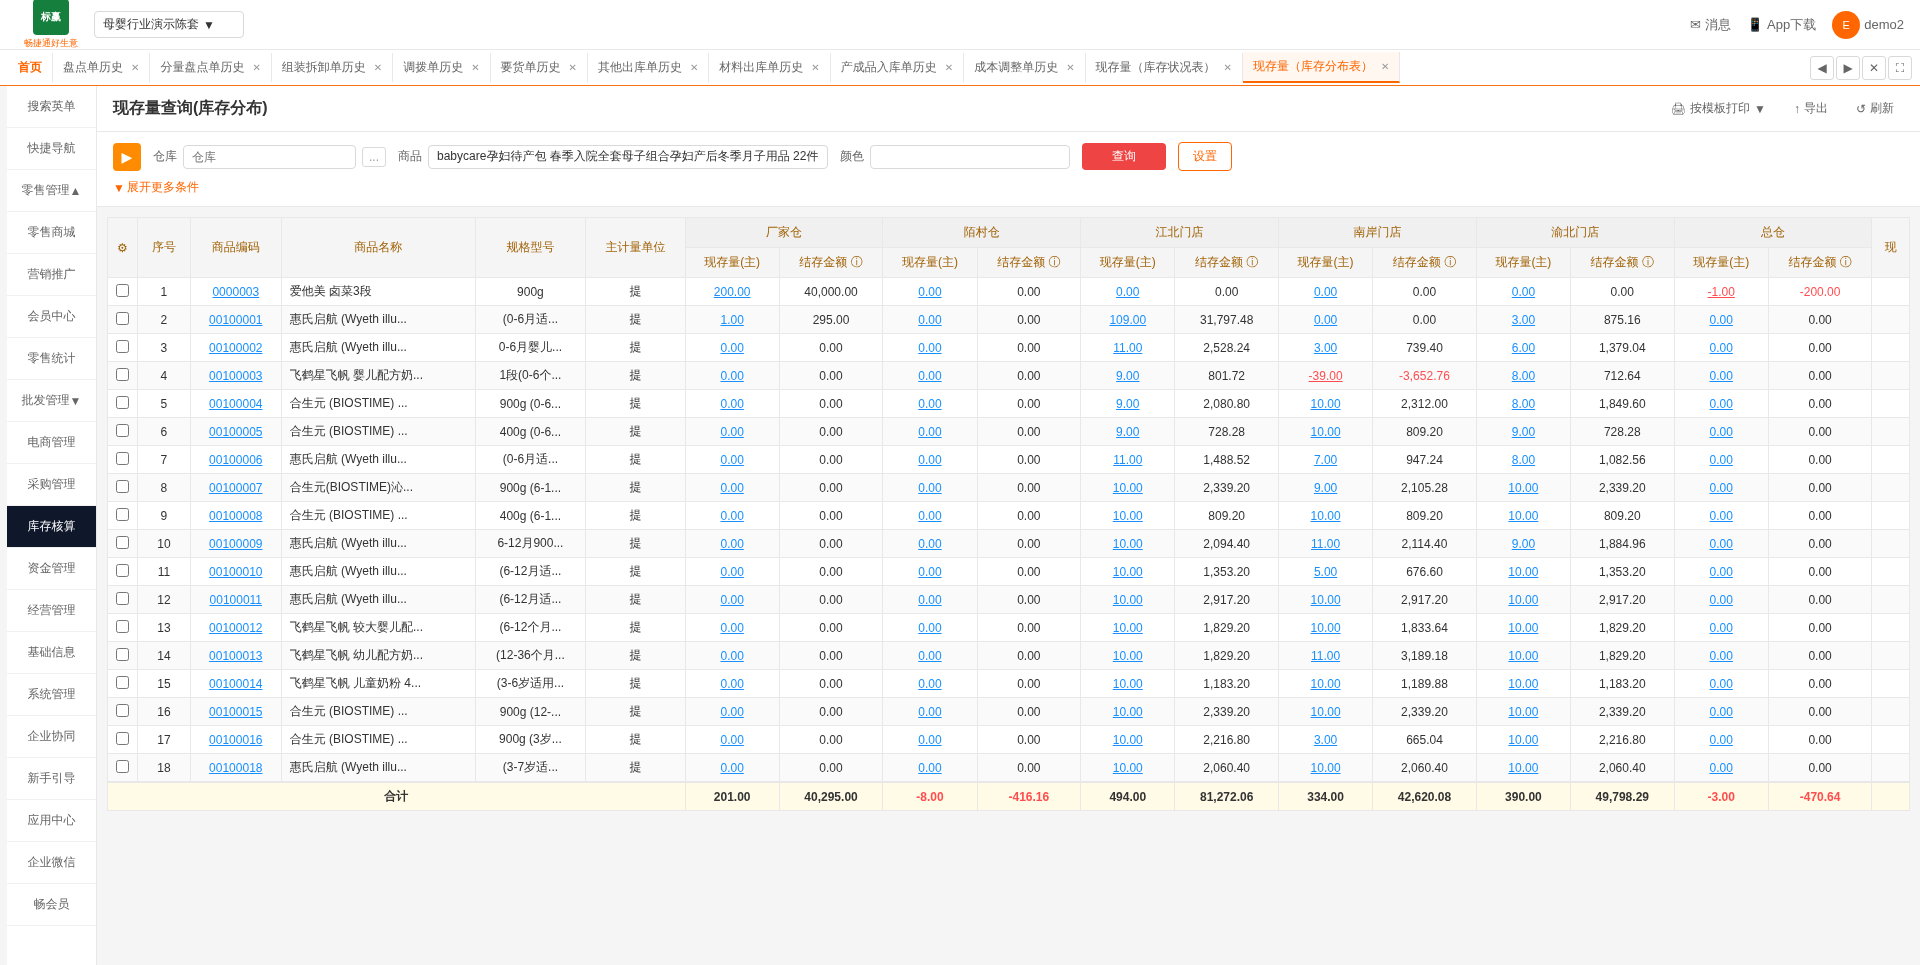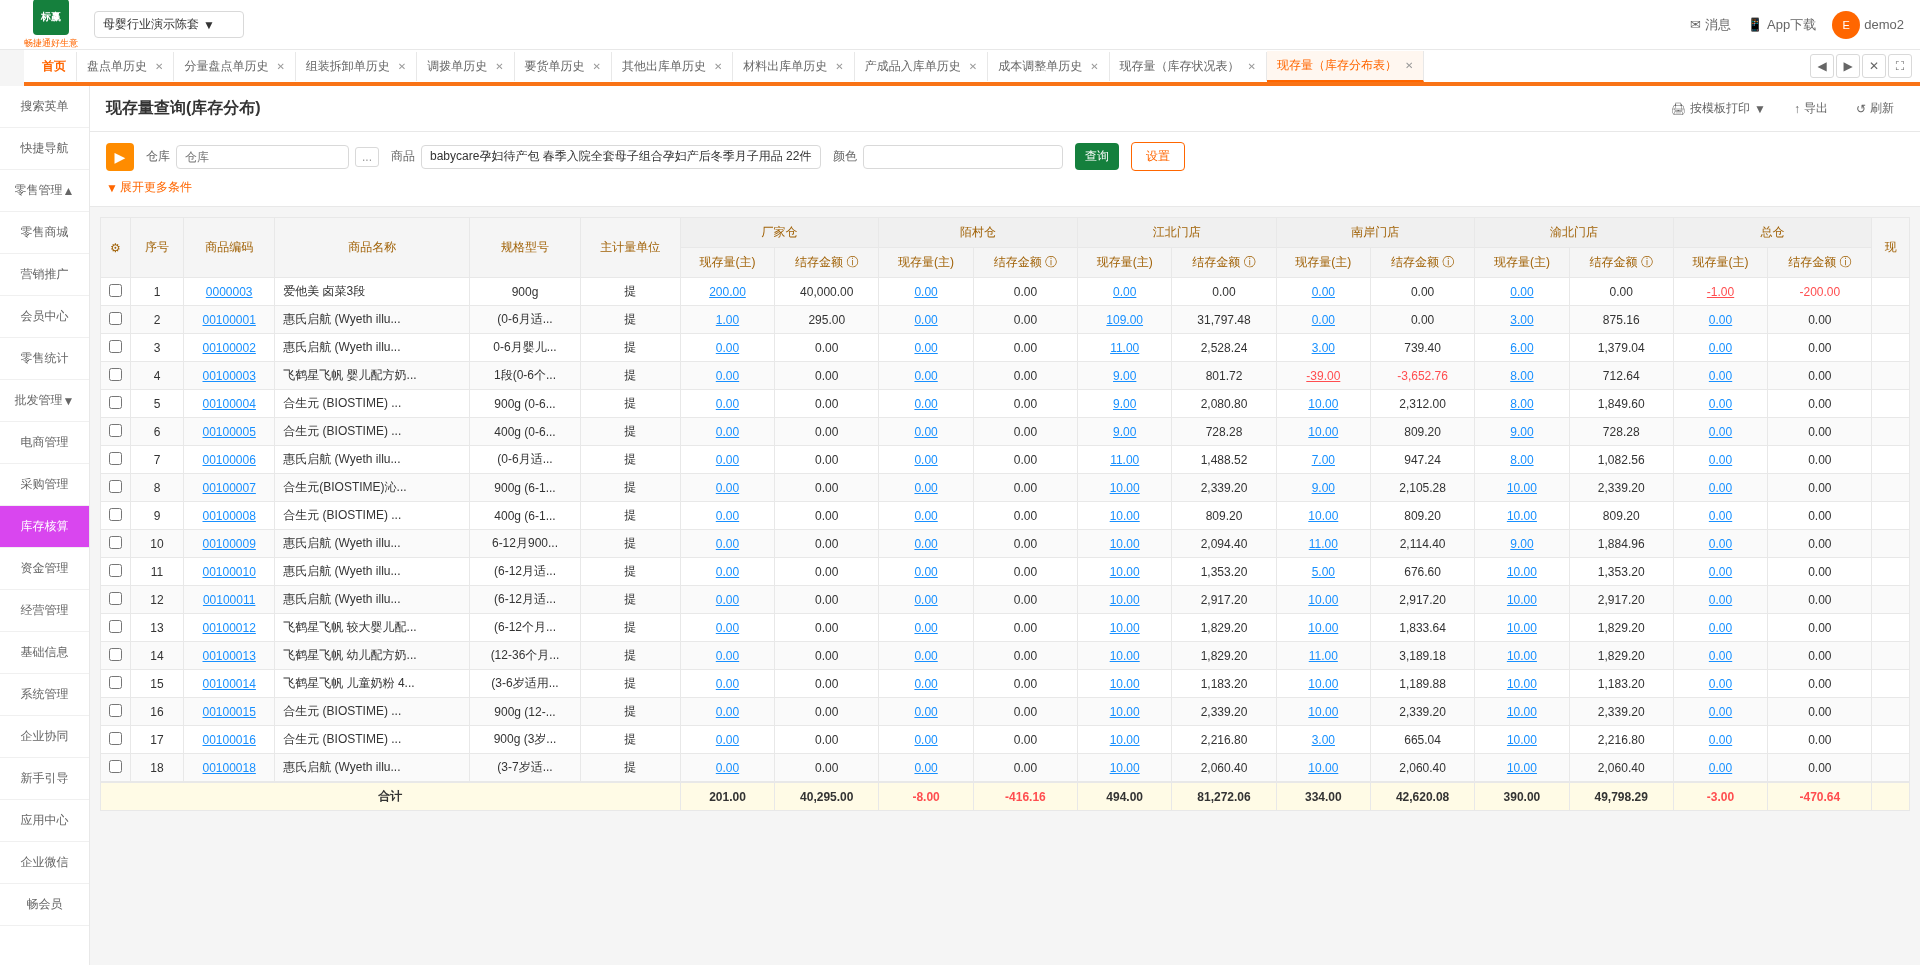--- a/index.html
+++ b/index.html
@@ -10,55 +10,55 @@
     .top-bar-left { display: flex; align-items: center; gap: 8px; }
     .logo-area { display: flex; flex-direction: column; align-items: center; width: 70px; }
     .logo-icon { width: 36px; height: 36px; background: #15803d; border-radius: 4px; display: flex; align-items: center; justify-content: center; color: white; font-size: 10px; font-weight: bold; }
     .logo-text { font-size: 9px; color: #ff6600; margin-top: 2px; }
     .dropdown-select { display: flex; align-items: center; gap: 4px; border: 1px solid #d9d9d9; border-radius: 4px; padding: 4px 8px; cursor: pointer; background: #fff; font-size: 12px; min-width: 150px; }
     .top-bar-right { display: flex; align-items: center; gap: 16px; }
     .top-bar-btn { display: flex; align-items: center; gap: 4px; cursor: pointer; color: #666; font-size: 13px; }
     .user-avatar { width: 28px; height: 28px; border-radius: 50%; background: #ff6600; display: flex; align-items: center; justify-content: center; color: white; font-size: 11px; }
 
     
-    .nav-tabs { height: 36px; background: #fff; display: flex; align-items: center; border-bottom: 4px solid #f97316; padding: 0 8px; overflow: hidden; margin-left: 24px; }
+    .nav-tabs { height: 36px; background: #fff; display: flex; align-items: center; border-bottom: 1px solid #f97316; padding: 0 8px; overflow: hidden; }
     .nav-tab { display: flex; align-items: center; gap: 4px; padding: 6px 10px; cursor: pointer; color: #666; font-size: 12px; border-right: 1px solid #e8e8e8; white-space: nowrap; flex-shrink: 0; }
     .nav-tab.home { color: #ff6600; font-weight: bold; }
     .nav-tab.active { background: #fff7f0; color: #ff6600; border-bottom: 2px solid #ff6600; }
     .nav-tab .close-x { margin-left: 4px; color: #999; font-size: 10px; }
     .nav-tab-arrows { display: flex; gap: 2px; margin-left: auto; }
     .nav-arrow-btn { width: 24px; height: 24px; border: 1px solid #d9d9d9; border-radius: 3px; display: flex; align-items: center; justify-content: center; cursor: pointer; background: #fff; color: #666; }
 
     
-    .main-layout { display: flex; height: calc(965px - 86px); }
+    .main-layout { display: flex; height: calc(965px - 86px); margin-left: 7px; }
 
     
     .sidebar { width: 90px; background: #fff; border-right: 1px solid #e8e8e8; display: flex; flex-direction: column; overflow-y: auto; }
     .sidebar-item { padding: 12px 8px; text-align: center; cursor: pointer; color: #666; font-size: 12px; border-bottom: 1px solid #f0f0f0; }
-    .sidebar-item.active { background: #d946ef; color: white; }
+    .sidebar-item.active { background: #0f172a; color: white; }
     .sidebar-item.has-sub { display: flex; align-items: center; justify-content: center; padding: 12px 10px; }
 
     
     .content-area { flex: 1; overflow: hidden; display: flex; flex-direction: column; background: #f5f5f5; }
 
     
     .page-header { background: #fff; padding: 10px 16px 0; border-bottom: 1px solid #e8e8e8; display: flex; align-items: center; justify-content: space-between; }
     .page-title { font-size: 16px; font-weight: bold; color: #333; padding-bottom: 10px; }
     .page-actions { display: flex; gap: 8px; padding-bottom: 10px; }
     .page-action-btn { display: flex; align-items: center; gap: 4px; padding: 4px 10px; border: none; background: none; cursor: pointer; color: #666; font-size: 12px; }
 
     
     .search-area { background: #fff; padding: 10px 16px; border-bottom: 1px solid #e8e8e8; }
     .search-row { display: flex; align-items: center; gap: 12px; flex-wrap: wrap; }
     .search-field { display: flex; align-items: center; gap: 6px; }
     .search-label { color: #666; white-space: nowrap; font-size: 12px; }
     .search-input { border: 1px solid #d9d9d9; border-radius: 4px; padding: 4px 8px; font-size: 12px; min-width: 120px; }
     .search-input-long { min-width: 400px; font-size: 12px; border: 1px solid #d9d9d9; border-radius: 4px; padding: 4px 8px; color: #333; }
     .search-input-color { min-width: 200px; font-size: 12px; border: 1px solid #d9d9d9; border-radius: 4px; padding: 4px 8px; }
-    .search-btn { background: #15803d; color: white; border: none; border-radius: 4px; padding: 5px 10px; cursor: pointer; font-size: 12px; }
+    .search-btn { background: #ef4444; color: white; border: none; border-radius: 4px; padding: 5px 30px; cursor: pointer; font-size: 12px; }
     .settings-btn { background: #fff; color: #ff6600; border: 1px solid #ff6600; border-radius: 4px; padding: 5px 14px; cursor: pointer; font-size: 12px; }
     .expand-btn { color: #ff6600; cursor: pointer; font-size: 12px; display: flex; align-items: center; gap: 2px; }
     .search-orange-arrow { width: 28px; height: 28px; background: #ff8c00; border-radius: 4px; display: flex; align-items: center; justify-content: center; color: white; cursor: pointer; font-size: 14px; flex-shrink: 0; }
     .ellipsis-btn { color: #999; cursor: pointer; padding: 2px 6px; border: 1px solid #d9d9d9; border-radius: 3px; background: #fff; font-size: 12px; }
 
     
     .table-area { flex: 1; overflow: auto; padding: 10px; }
     .data-table { width: 100%; border-collapse: collapse; background: #fff; font-size: 12px; }
     .data-table th { background: #f5f5f5; border: 1px solid #e8e8e8; padding: 6px 8px; text-align: center; font-weight: normal; color: #a16207; white-space: nowrap; }
     .data-table th.group-header { background: #f0f0f0; }

